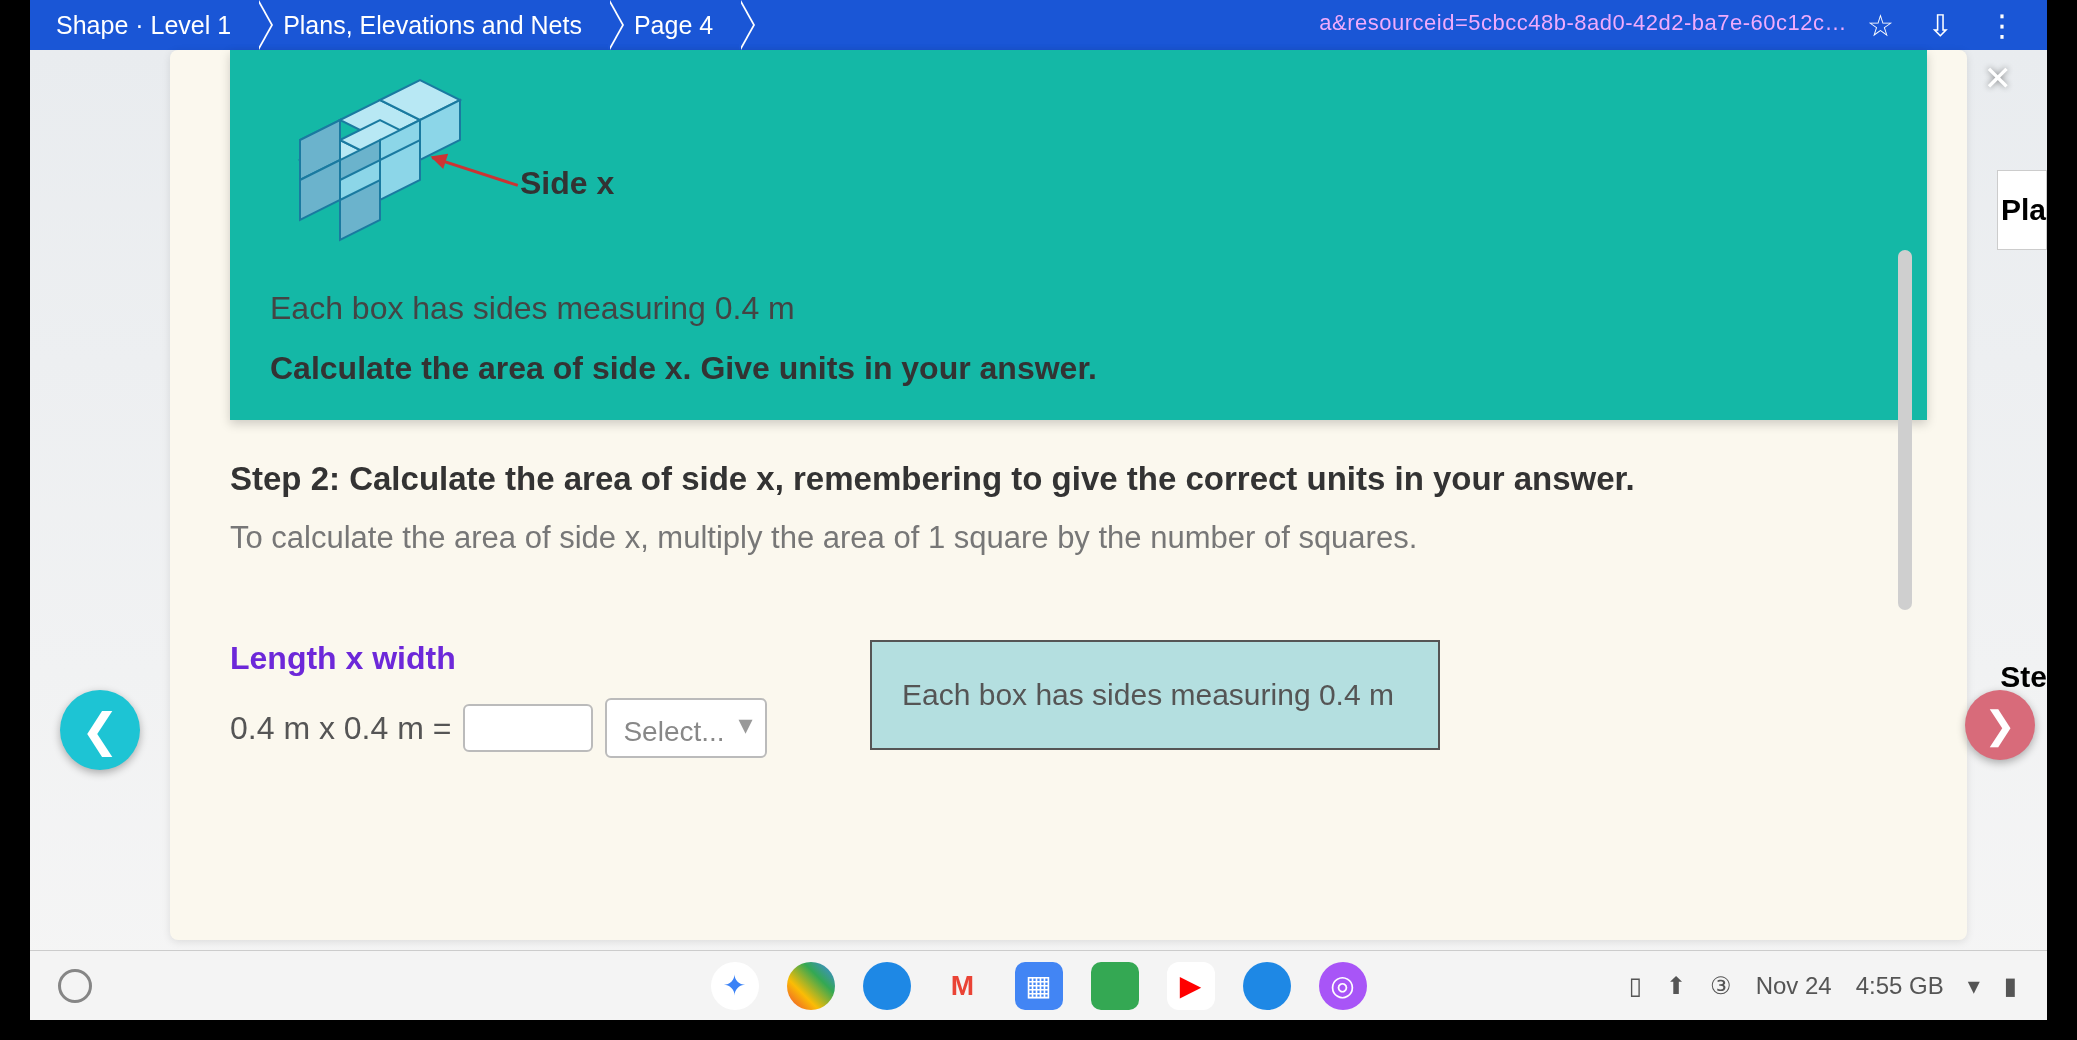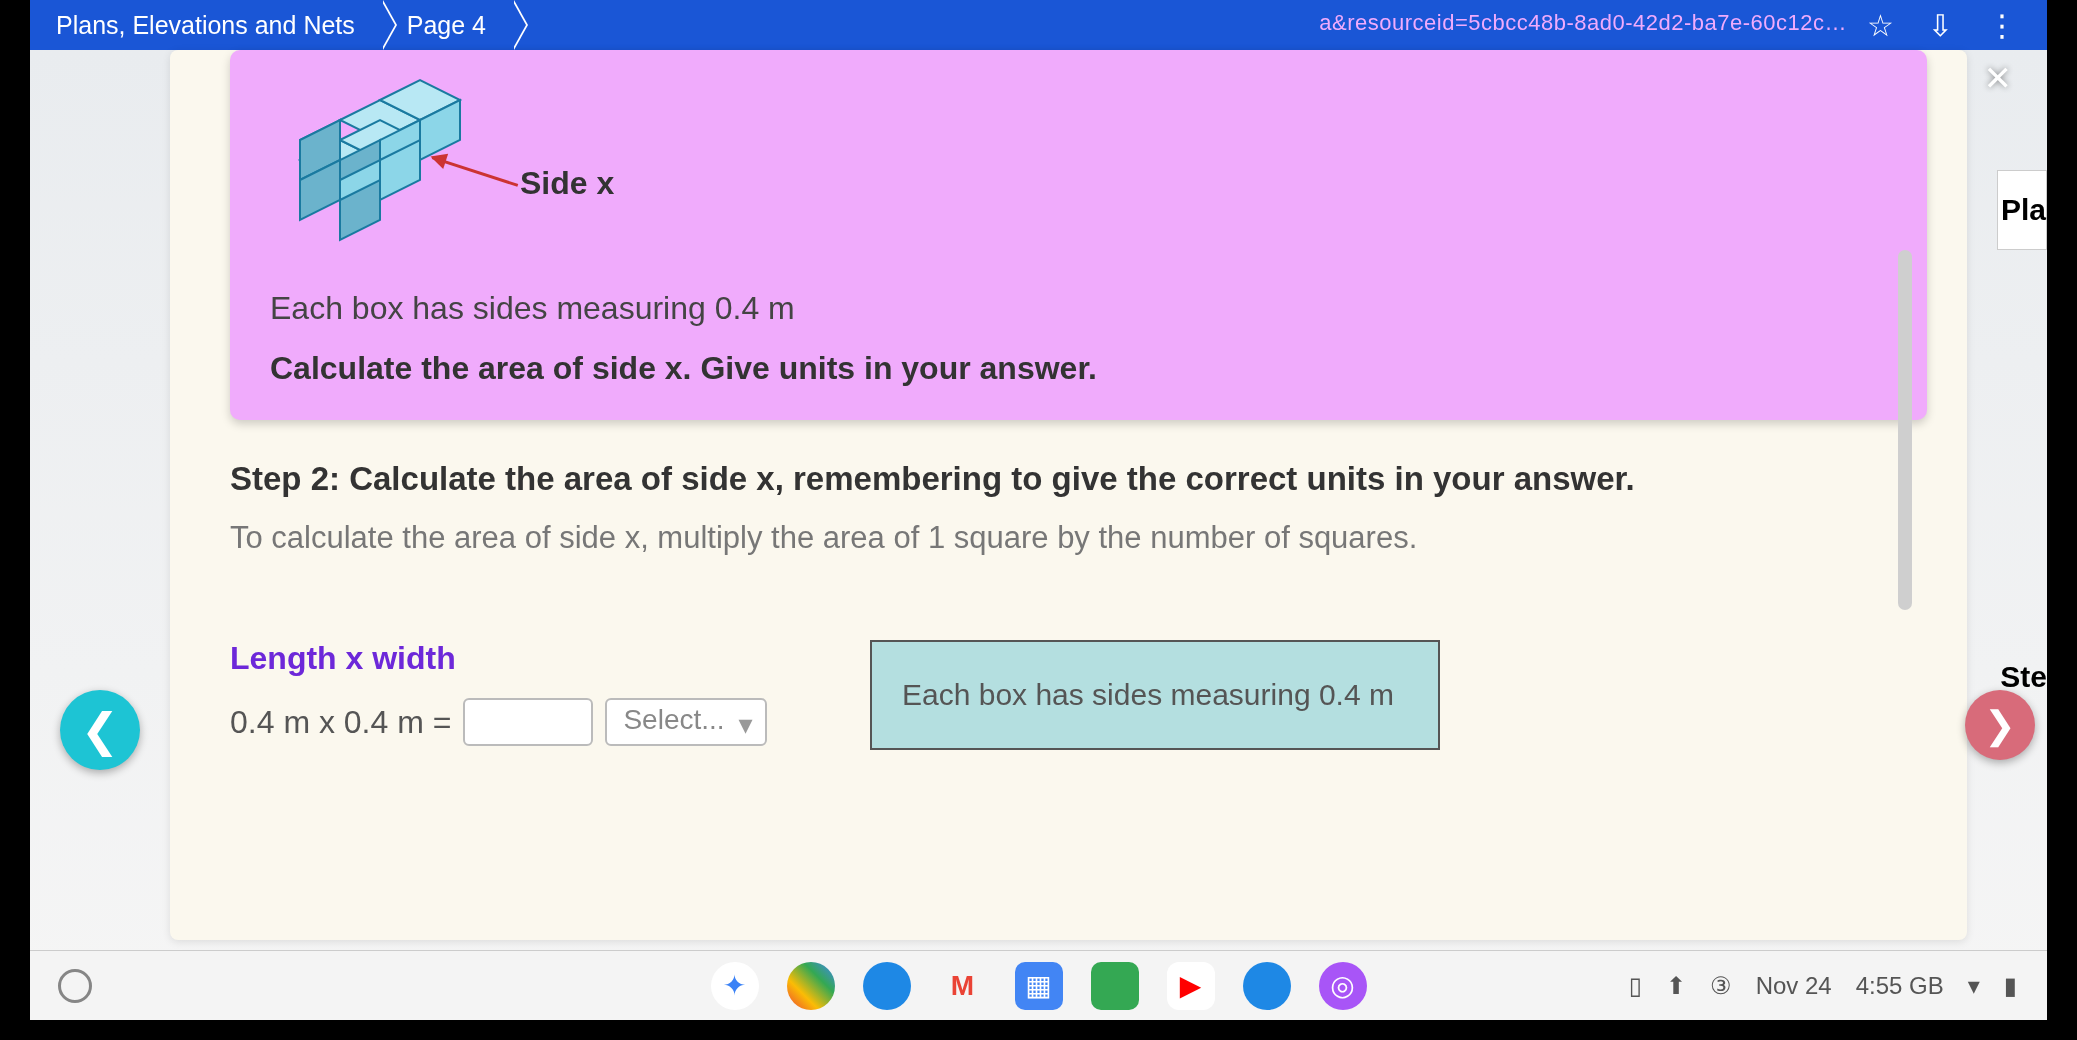--- a/index.html
+++ b/index.html
@@ -68,24 +68,23 @@
 .tool-icon { font-size: 34px; color: #fff; text-shadow: 0 0 6px #0007; }
 
 .main-card {
   position: absolute; left: 140px; top: 0; right: 80px; bottom: 40px;
   background: #fbf8ee;
   border-radius: 8px;
   box-shadow: 0 2px 8px rgba(0,0,0,0.1);
 }
 .question-box {
   position: absolute; left: 60px; top: 0; right: 40px; height: 370px;
-  background: #f0abfc;
+  background: #14b8a6;
   box-shadow: 0 4px 10px rgba(0,0,0,0.18);
   padding: 20px 50px;
-  border-radius: 10px;
 }
 .cubes {
   position: absolute; left: 40px; top: 10px;
 }
 .cube-svg { width: 250px; height: 200px; }
 .side-label {
   position: absolute; left: 290px; top: 115px;
   font-size: 32px; font-weight: 700; color: #333;
 }
 .arrow {
@@ -128,22 +127,22 @@
   position: absolute; left: 60px; top: 648px;
   display: flex; align-items: center; gap: 12px;
   font-size: 32px; color: #555;
 }
 .answer-input {
   width: 130px; height: 48px; border: 2px solid #bbb;
   border-radius: 6px; font-size: 26px; padding: 0 10px;
   background: #fff;
 }
 .unit-select {
-  height: 48px; border: 2px solid #bbb; border-radius: 6px;
-  padding: 4px 40px 0 16px; font-size: 28px; color: #888;
+  height: 60px; border: 2px solid #bbb; border-radius: 6px;
+  padding: 16px 40px 0 16px; font-size: 28px; color: #888;
   background: #fff; position: relative;
 }
 .unit-select::after {
   content: "▾"; position: absolute; right: 12px; top: 8px;
   color: #999;
 }
 
 .hint-box {
   position: absolute; left: 700px; top: 590px;
   width: 570px; height: 110px;
@@ -214,20 +213,21 @@
   font-size: 24px; color: #555;
 }
 </style>
 </head>
 <body>
 
 <div class="screen">
 
   <div class="top-bar">
     <div class="breadcrumb">
+      <div class="crumb">Shape · Level 1</div>
       <div class="crumb">Plans, Elevations and Nets</div>
       <div class="crumb">Page 4</div>
     </div>
     <div class="url-fragment">a&amp;resourceid=5cbcc48b-8ad0-42d2-ba7e-60c12c…</div>
     <div class="browser-icons">
       <span class="bicon">☆</span>
       <span class="bicon">⇩</span>
       <span class="bicon">⋮</span>
     </div>
   </div>

